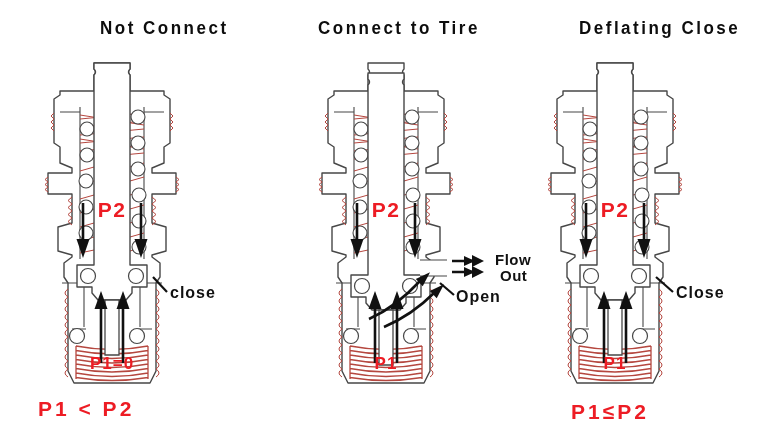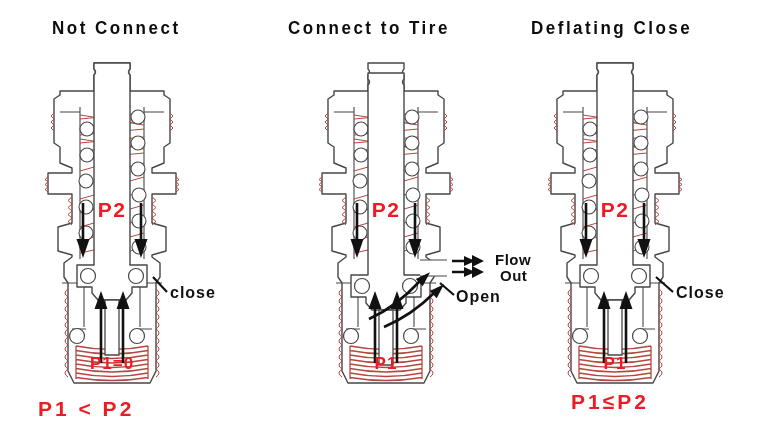--- a/index.html
+++ b/index.html
@@ -1,20 +1,20 @@
 <!DOCTYPE html>
 <html><head>
 <meta charset="utf-8">
 <style>
   html,body{margin:0;padding:0;background:#fff;}
   #stage{position:relative;width:768px;height:440px;background:#fff;overflow:hidden;
          font-family:"Liberation Sans",sans-serif;}
   .panel-title{position:absolute;top:19px;font-size:17px;font-weight:bold;
                letter-spacing:2.5px;color:#0d0d0d;white-space:nowrap;
-               transform:scaleY(1.05);}
+               transform:scaleY(1.05);margin-left:48px;}
   .equation{position:absolute;font-size:21px;font-weight:bold;letter-spacing:3px;
             color:#ed1c24;white-space:nowrap;text-align:right;}
   .valve-svg{position:absolute;top:55px;width:256px;height:330px;overflow:visible;}
   svg text{font-family:"Liberation Sans",sans-serif;font-weight:bold;}
   .plabel{fill:#ed1c24;font-size:21px;letter-spacing:1.5px;}
   .plabel-sm{fill:#ed1c24;font-size:17px;letter-spacing:1px;}
   .ann{fill:#111111;font-size:16px;letter-spacing:1px;}
   .ann-sm{fill:#111111;font-size:15px;letter-spacing:0.5px;}
 </style>
 </head>
@@ -78,21 +78,21 @@
 
       <g id="arr-up" fill="#111111" stroke="#111111">
         <path d="M101,308 V252 M123,308 V252" stroke-width="2.6" fill="none"></path>
         <polygon points="94.5,254 107.5,254 101,236" stroke="none"></polygon>
         <polygon points="116.5,254 129.5,254 123,236" stroke="none"></polygon>
       </g>
     </defs>
   </svg>
 
   <div class="panel-title" style="left:52px">Not Connect</div>
-  <div class="panel-title" style="left:288px">Connect to Tire</div>
+  <div class="panel-title" style="left:270px">Connect to Tire</div>
   <div class="panel-title" style="left:531px">Deflating Close</div>
 
   <svg class="valve-svg" style="left:0" viewBox="0 0 256 330">
     <g>
       <use href="#shell"></use>
       <use href="#plunger"></use>
       <g>
           <use href="#arr-down"></use>
         </g>
       <g>
@@ -155,15 +155,15 @@
           <use href="#arr-up"></use>
         </g>
       <path d="M153,222 L170,237" stroke="#111111" stroke-width="2.2" fill="none"></path>
       <text x="112" y="162" text-anchor="middle" class="plabel">P2</text>
       <text x="112" y="314" text-anchor="middle" class="plabel-sm">P1</text>
       <text x="173" y="243" text-anchor="start" class="ann">Close</text>
     </g>
   </svg>
 
   <div class="equation" style="left:38px;top:397px">P1 &lt; P2</div>
-  <div class="equation" style="left:571px;top:390px">P1≤P2</div>
+  <div class="equation" style="left:571px;top:400px">P1≤P2</div>
 
 </div>
 
 </body></html>

